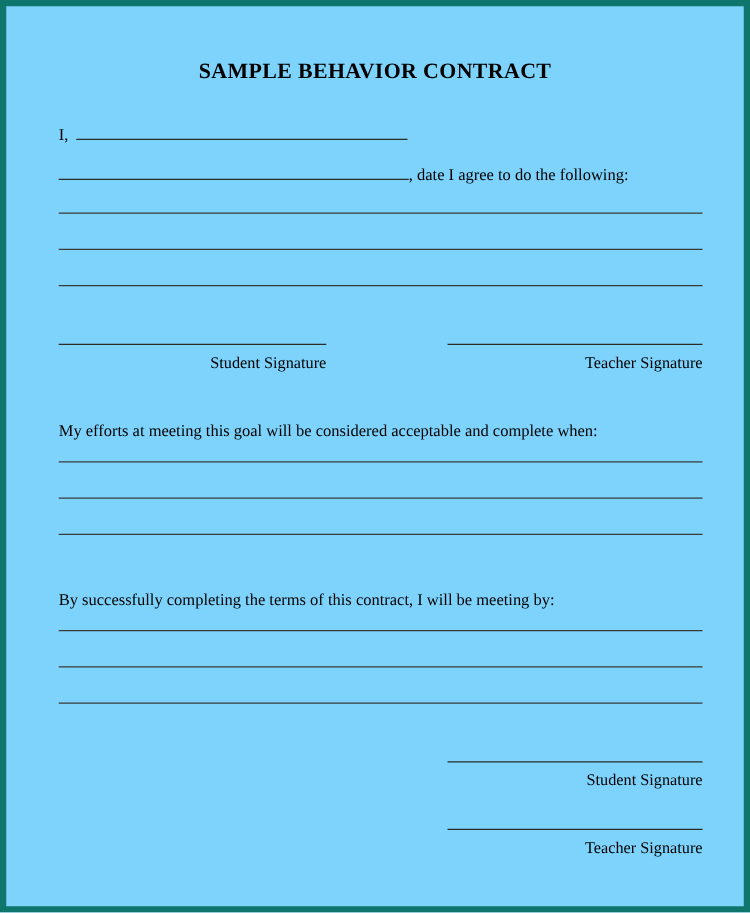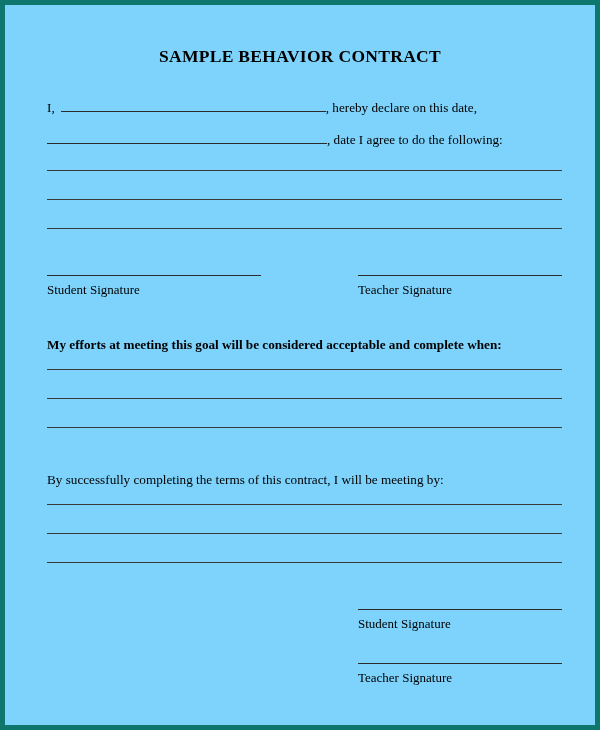--- a/index.html
+++ b/index.html
@@ -72,21 +72,21 @@
   .sig-block {
     position: absolute;
   }
   .sig-line {
     height: 0;
     border-bottom: 1.6px solid #2b2b2b;
     width: 100%;
   }
   .sig-label {
     margin-top: 6px;
-    text-align: left;
+    text-align: right;
     font-size: 13px;
     line-height: 16px;
     white-space: nowrap;
   }
 
   
   .prompt {
     position: absolute;
     font-size: 13.2px;
     line-height: 17px;
@@ -96,21 +96,20 @@
 </head>
 <body>
 
 <div class="page">
 
   <div class="doc-title">SAMPLE BEHAVIOR CONTRACT</div>
 
   <div class="text-row" style="left:42px; top:95px;">
     <span class="lead-label">I,</span>
     <span class="blank" style="width:265px; margin-left:6px;"></span>
-    <span class="trail-text">, hereby declare on this date,</span>
   </div>
 
   <div class="text-row" style="left:42px; top:127px;">
     <span class="blank" style="width:280px;"></span>
     <span class="trail-text">, date I agree to do the following:</span>
   </div>
 
   <div class="rule" style="left:42px; width:515px; top:165px;"></div>
   <div class="rule" style="left:42px; width:515px; top:194px;"></div>
   <div class="rule" style="left:42px; width:515px; top:223px;"></div>
@@ -118,21 +117,21 @@
   <div class="sig-block" style="left:42px; top:270px; width:214px;">
     <div class="sig-line"></div>
     <div class="sig-label">Student Signature</div>
   </div>
 
   <div class="sig-block" style="left:353px; top:270px; width:204px;">
     <div class="sig-line"></div>
     <div class="sig-label">Teacher Signature</div>
   </div>
 
-  <div class="prompt" style="left:42px; top:331px;font-weight:bold;">My efforts at meeting this goal will be considered acceptable and complete when:</div>
+  <div class="prompt" style="left:42px; top:331px;">My efforts at meeting this goal will be considered acceptable and complete when:</div>
 
   <div class="rule" style="left:42px; width:515px; top:364px;"></div>
   <div class="rule" style="left:42px; width:515px; top:393px;"></div>
   <div class="rule" style="left:42px; width:515px; top:422px;"></div>
 
   <div class="prompt" style="left:42px; top:466px;">By successfully completing the terms of this contract, I will be meeting by:</div>
 
   <div class="rule" style="left:42px; width:515px; top:499px;"></div>
   <div class="rule" style="left:42px; width:515px; top:528px;"></div>
   <div class="rule" style="left:42px; width:515px; top:557px;"></div>

